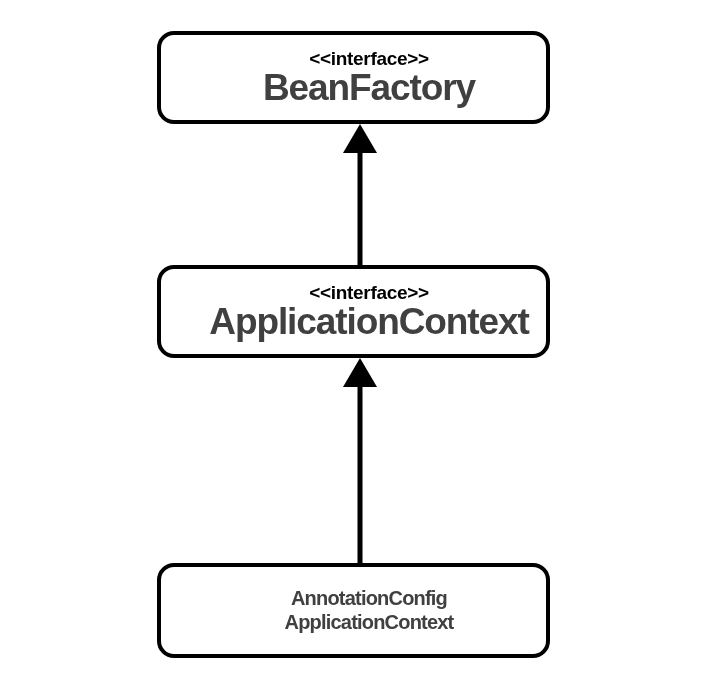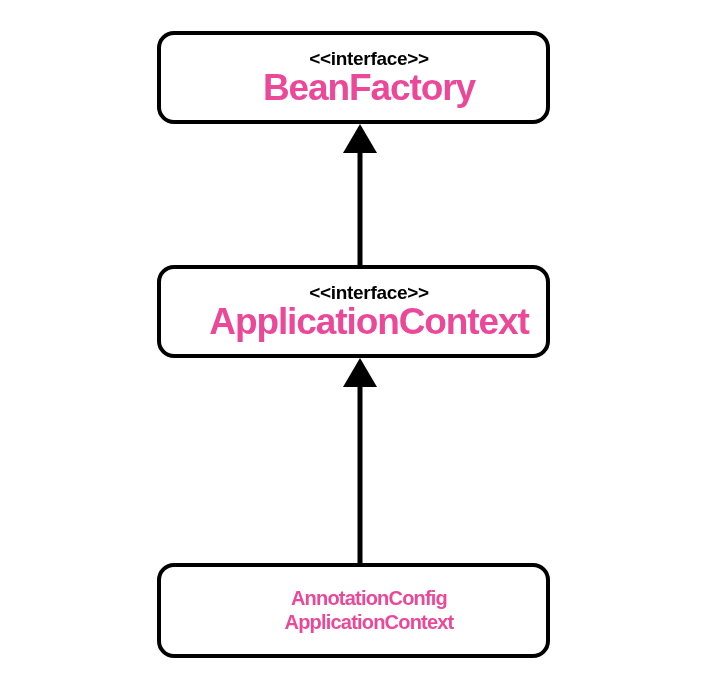--- a/index.html
+++ b/index.html
@@ -43,21 +43,21 @@
     font-weight: bold;
     color: #000000;
     letter-spacing: -0.3px;
     margin-bottom: 1px;
     white-space: nowrap;
   }
 
   .class-name {
     font-size: 37px;
     font-weight: 600;
-    color: #ec4899;
+    color: #404040;
     letter-spacing: -1.1px;
     white-space: nowrap;
   }
 
   
   .uml-box--concrete .class-name {
     font-size: 20px;
     letter-spacing: -0.8px;
     line-height: 1.18;
   }

